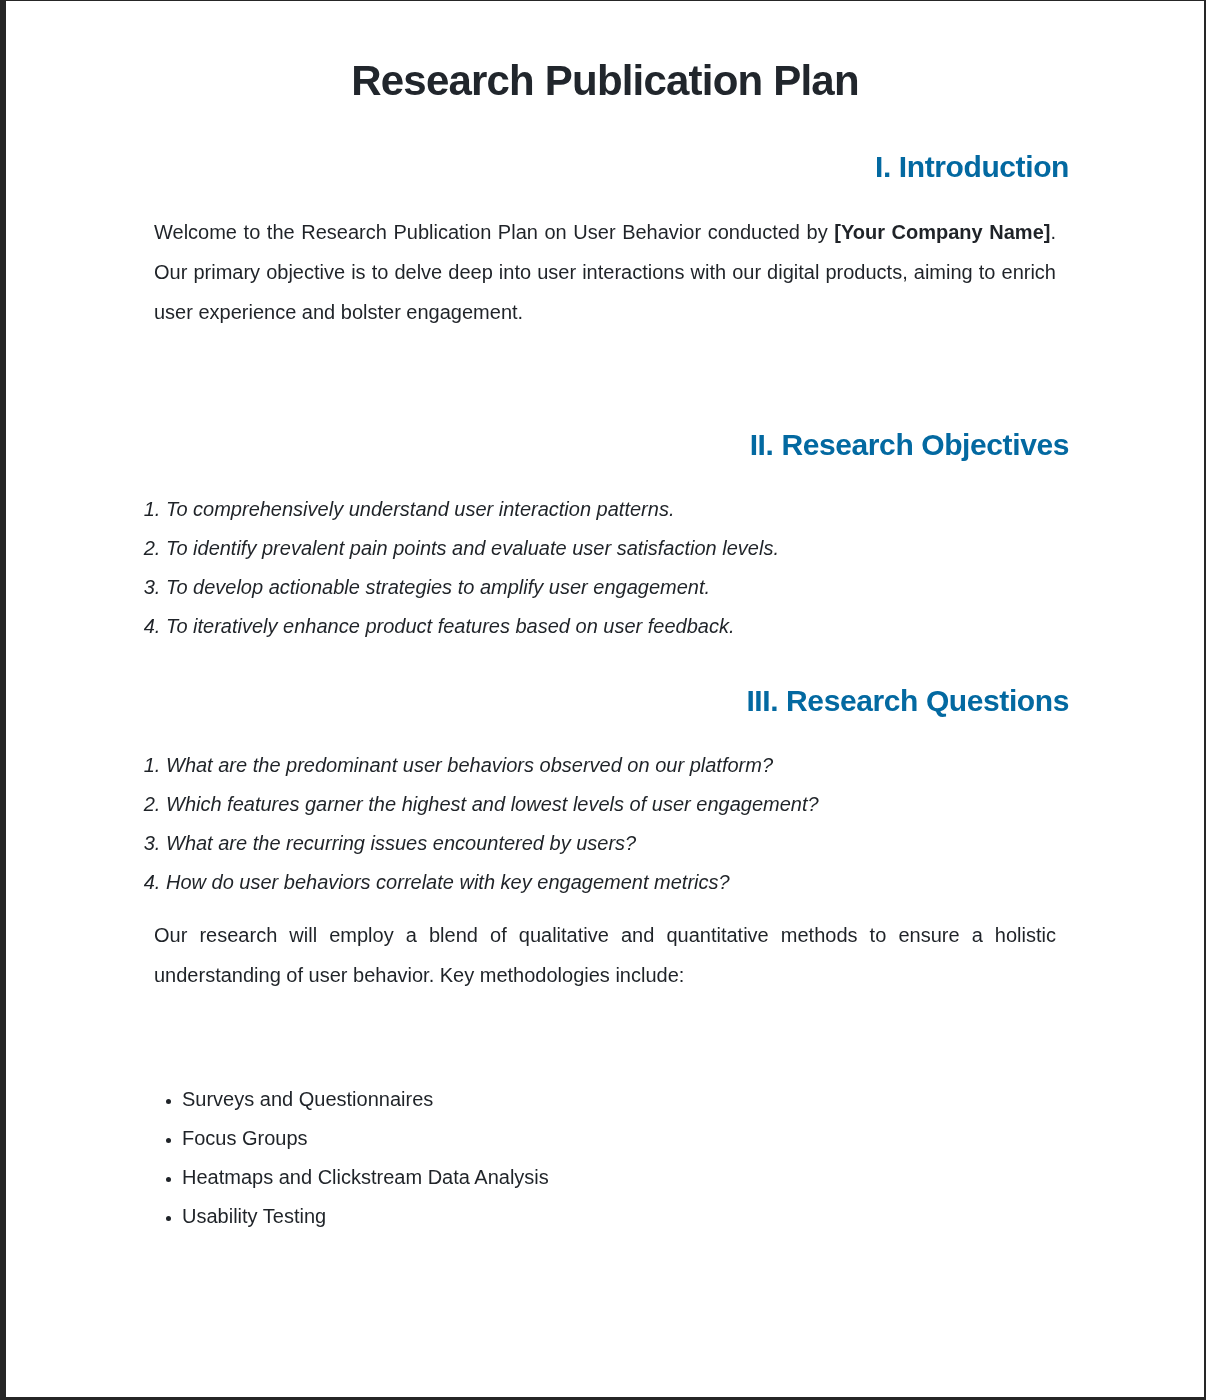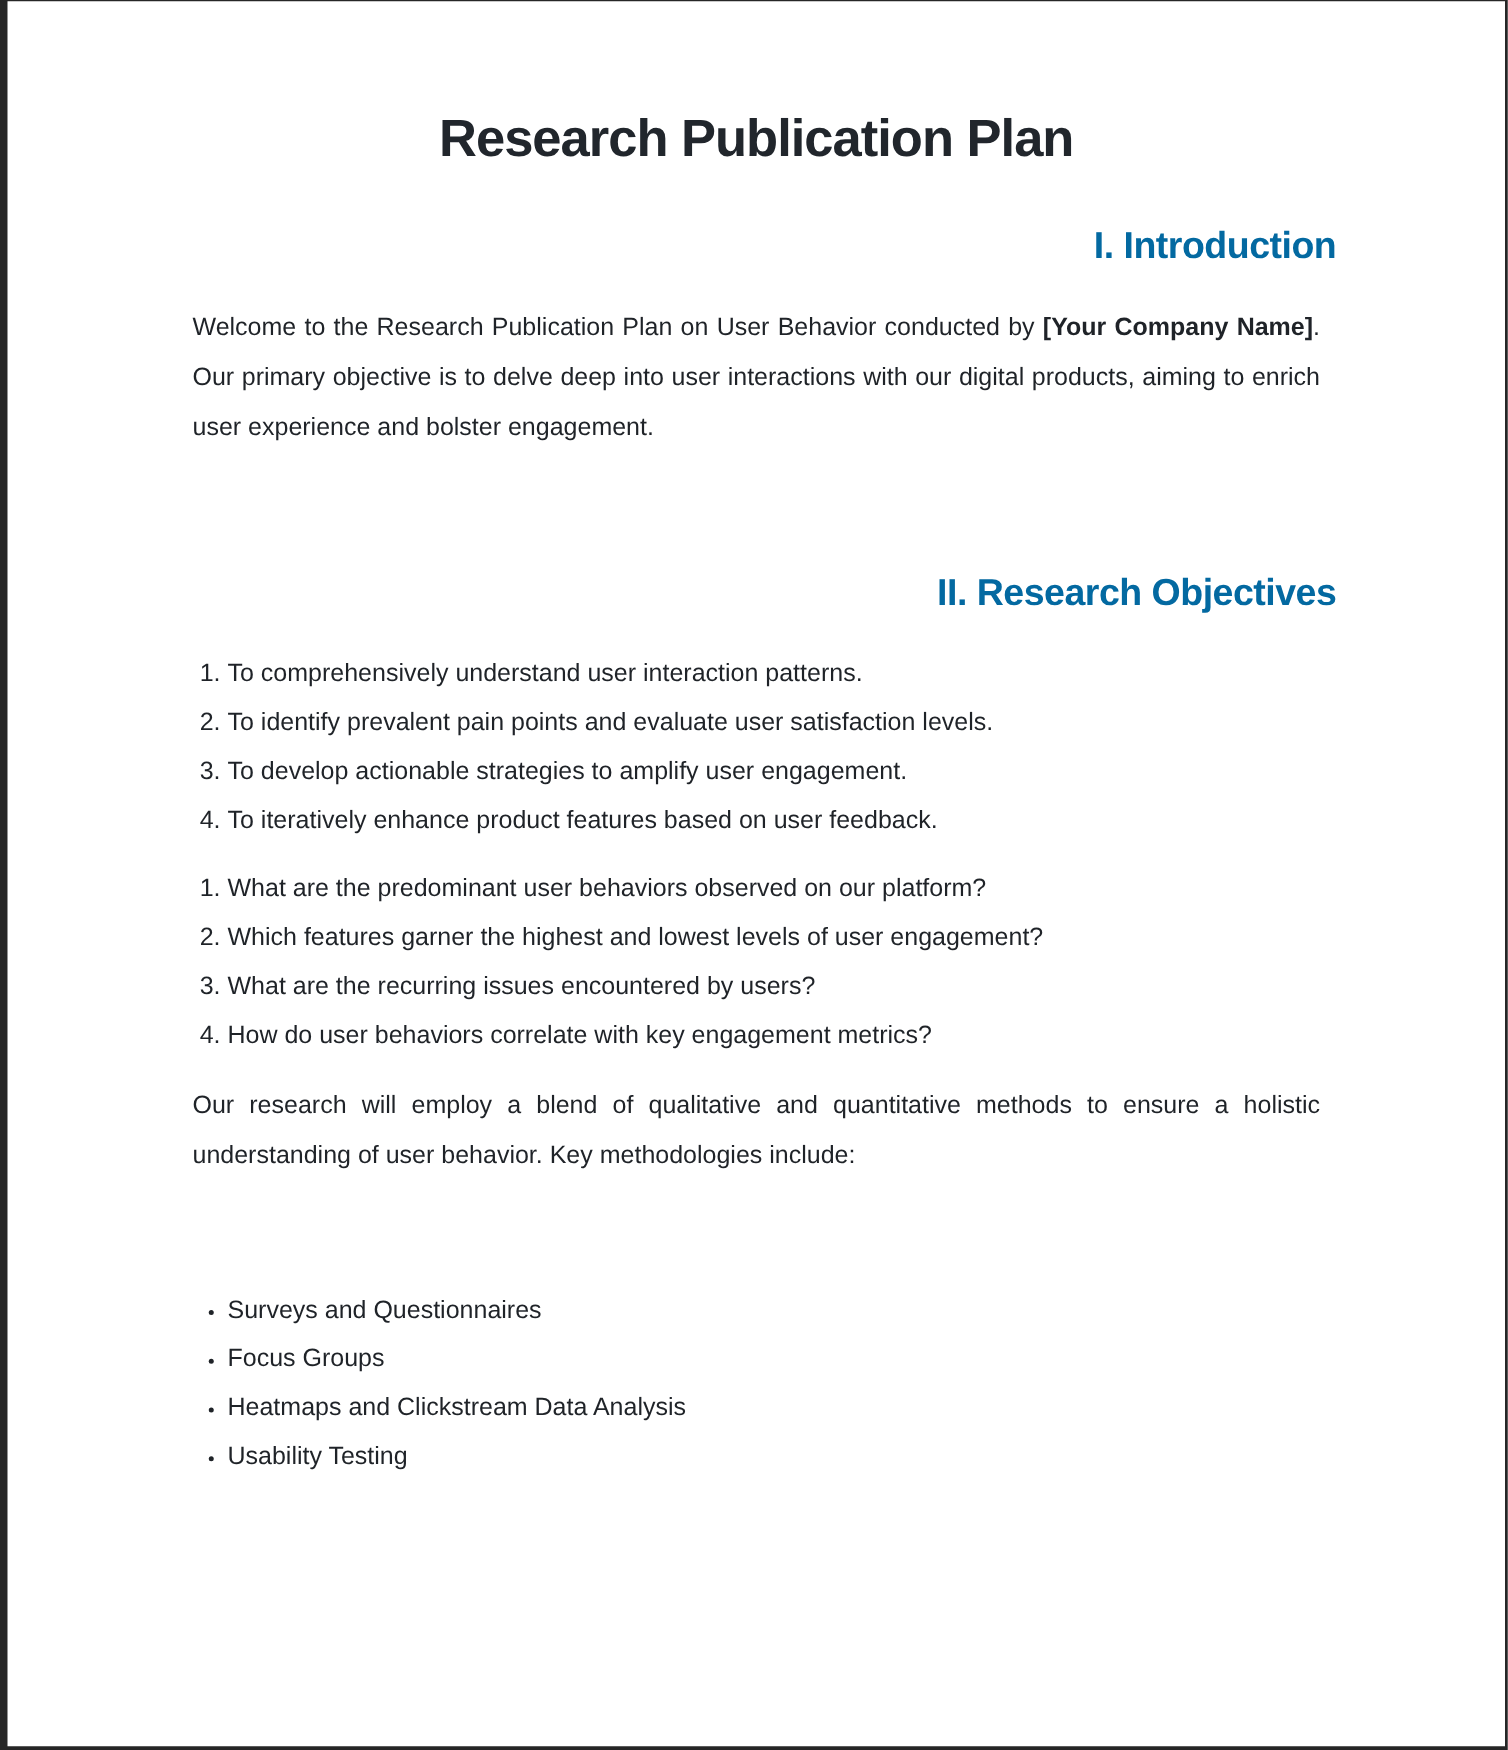--- a/index.html
+++ b/index.html
@@ -12,21 +12,21 @@
     font-family: "Liberation Sans", sans-serif;
   }
   .page {
     position: absolute;
     left: 6px;
     top: 1px;
     right: 2px;
     bottom: 3px;
     background: #ffffff;
     box-sizing: border-box;
-    padding: 84px 135px 0 135px;
+    padding: 54px 135px 0 135px;
     overflow: hidden;
     color: #1f2328;
   }
   .doc-title {
     margin: 0 0 41px 0;
     font-size: 42px;
     line-height: 52px;
     font-weight: 700;
     text-align: center;
     letter-spacing: -0.8px;
@@ -47,23 +47,24 @@
     line-height: 40px;
     text-align: justify;
   }
   .par-gap {
     height: 45px;
   }
   .list-gap {
     height: 56px;
   }
   ol.numbered-list {
-    margin: 16px;
+    margin: 0;
     padding: 0 0 0 25px;
     list-style: decimal;
+    font-style: italic;
   }
   ul.bullet-list {
     margin: 16px;
     padding: 0 0 0 25px;
     list-style: disc;
   }
   ol.numbered-list li,
   ul.bullet-list li {
     font-size: 20px;
     line-height: 39px;
@@ -93,20 +94,21 @@
     <h2 class="section-heading">II. Research Objectives</h2>
     <ol class="numbered-list">
         <li>To comprehensively understand user interaction patterns.</li>
         <li>To identify prevalent pain points and evaluate user satisfaction levels.</li>
         <li>To develop actionable strategies to amplify user engagement.</li>
         <li>To iteratively enhance product features based on user feedback.</li>
       </ol>
   </section>
 
   <section>
+    <h2 class="section-heading">III. Research Questions</h2>
     <ol class="numbered-list">
         <li>What are the predominant user behaviors observed on our platform?</li>
         <li>Which features garner the highest and lowest levels of user engagement?</li>
         <li>What are the recurring issues encountered by users?</li>
         <li>How do user behaviors correlate with key engagement metrics?</li>
       </ol>
   </section>
 
   <section>
     <p class="body-par"><span>Our research will employ a blend of qualitative and quantitative methods to ensure a holistic understanding of user behavior. Key methodologies include:</span></p>

